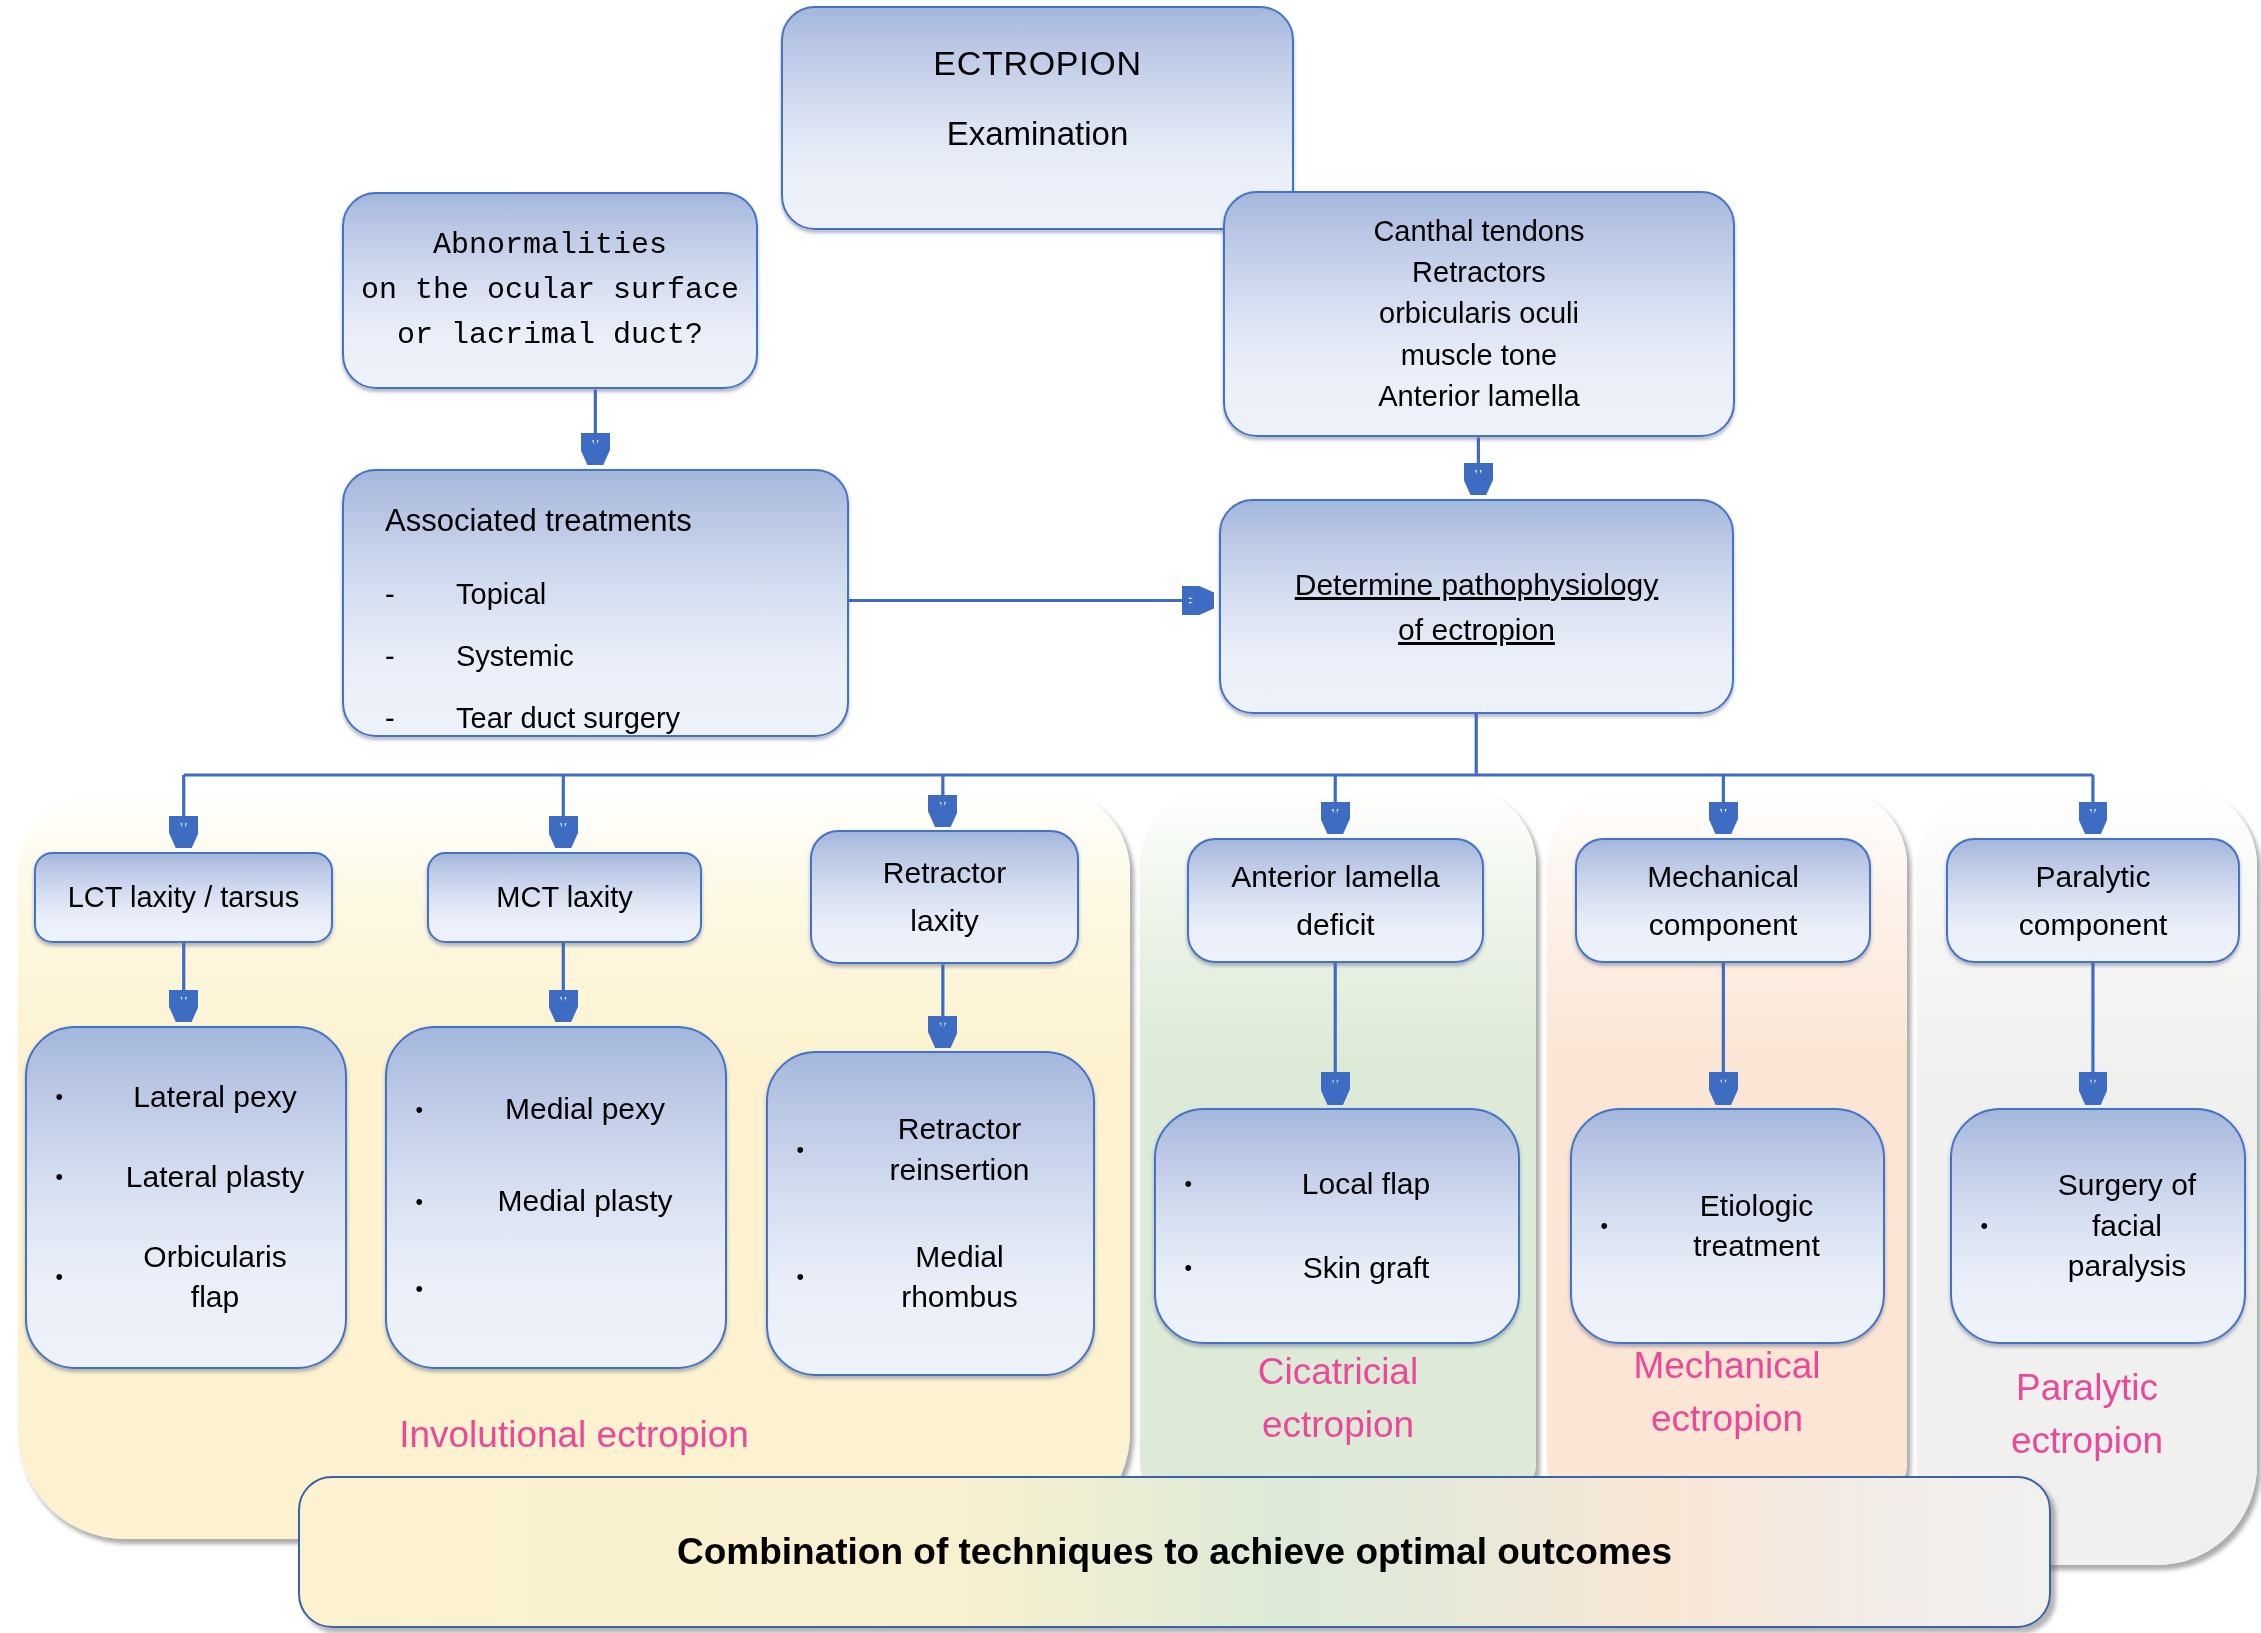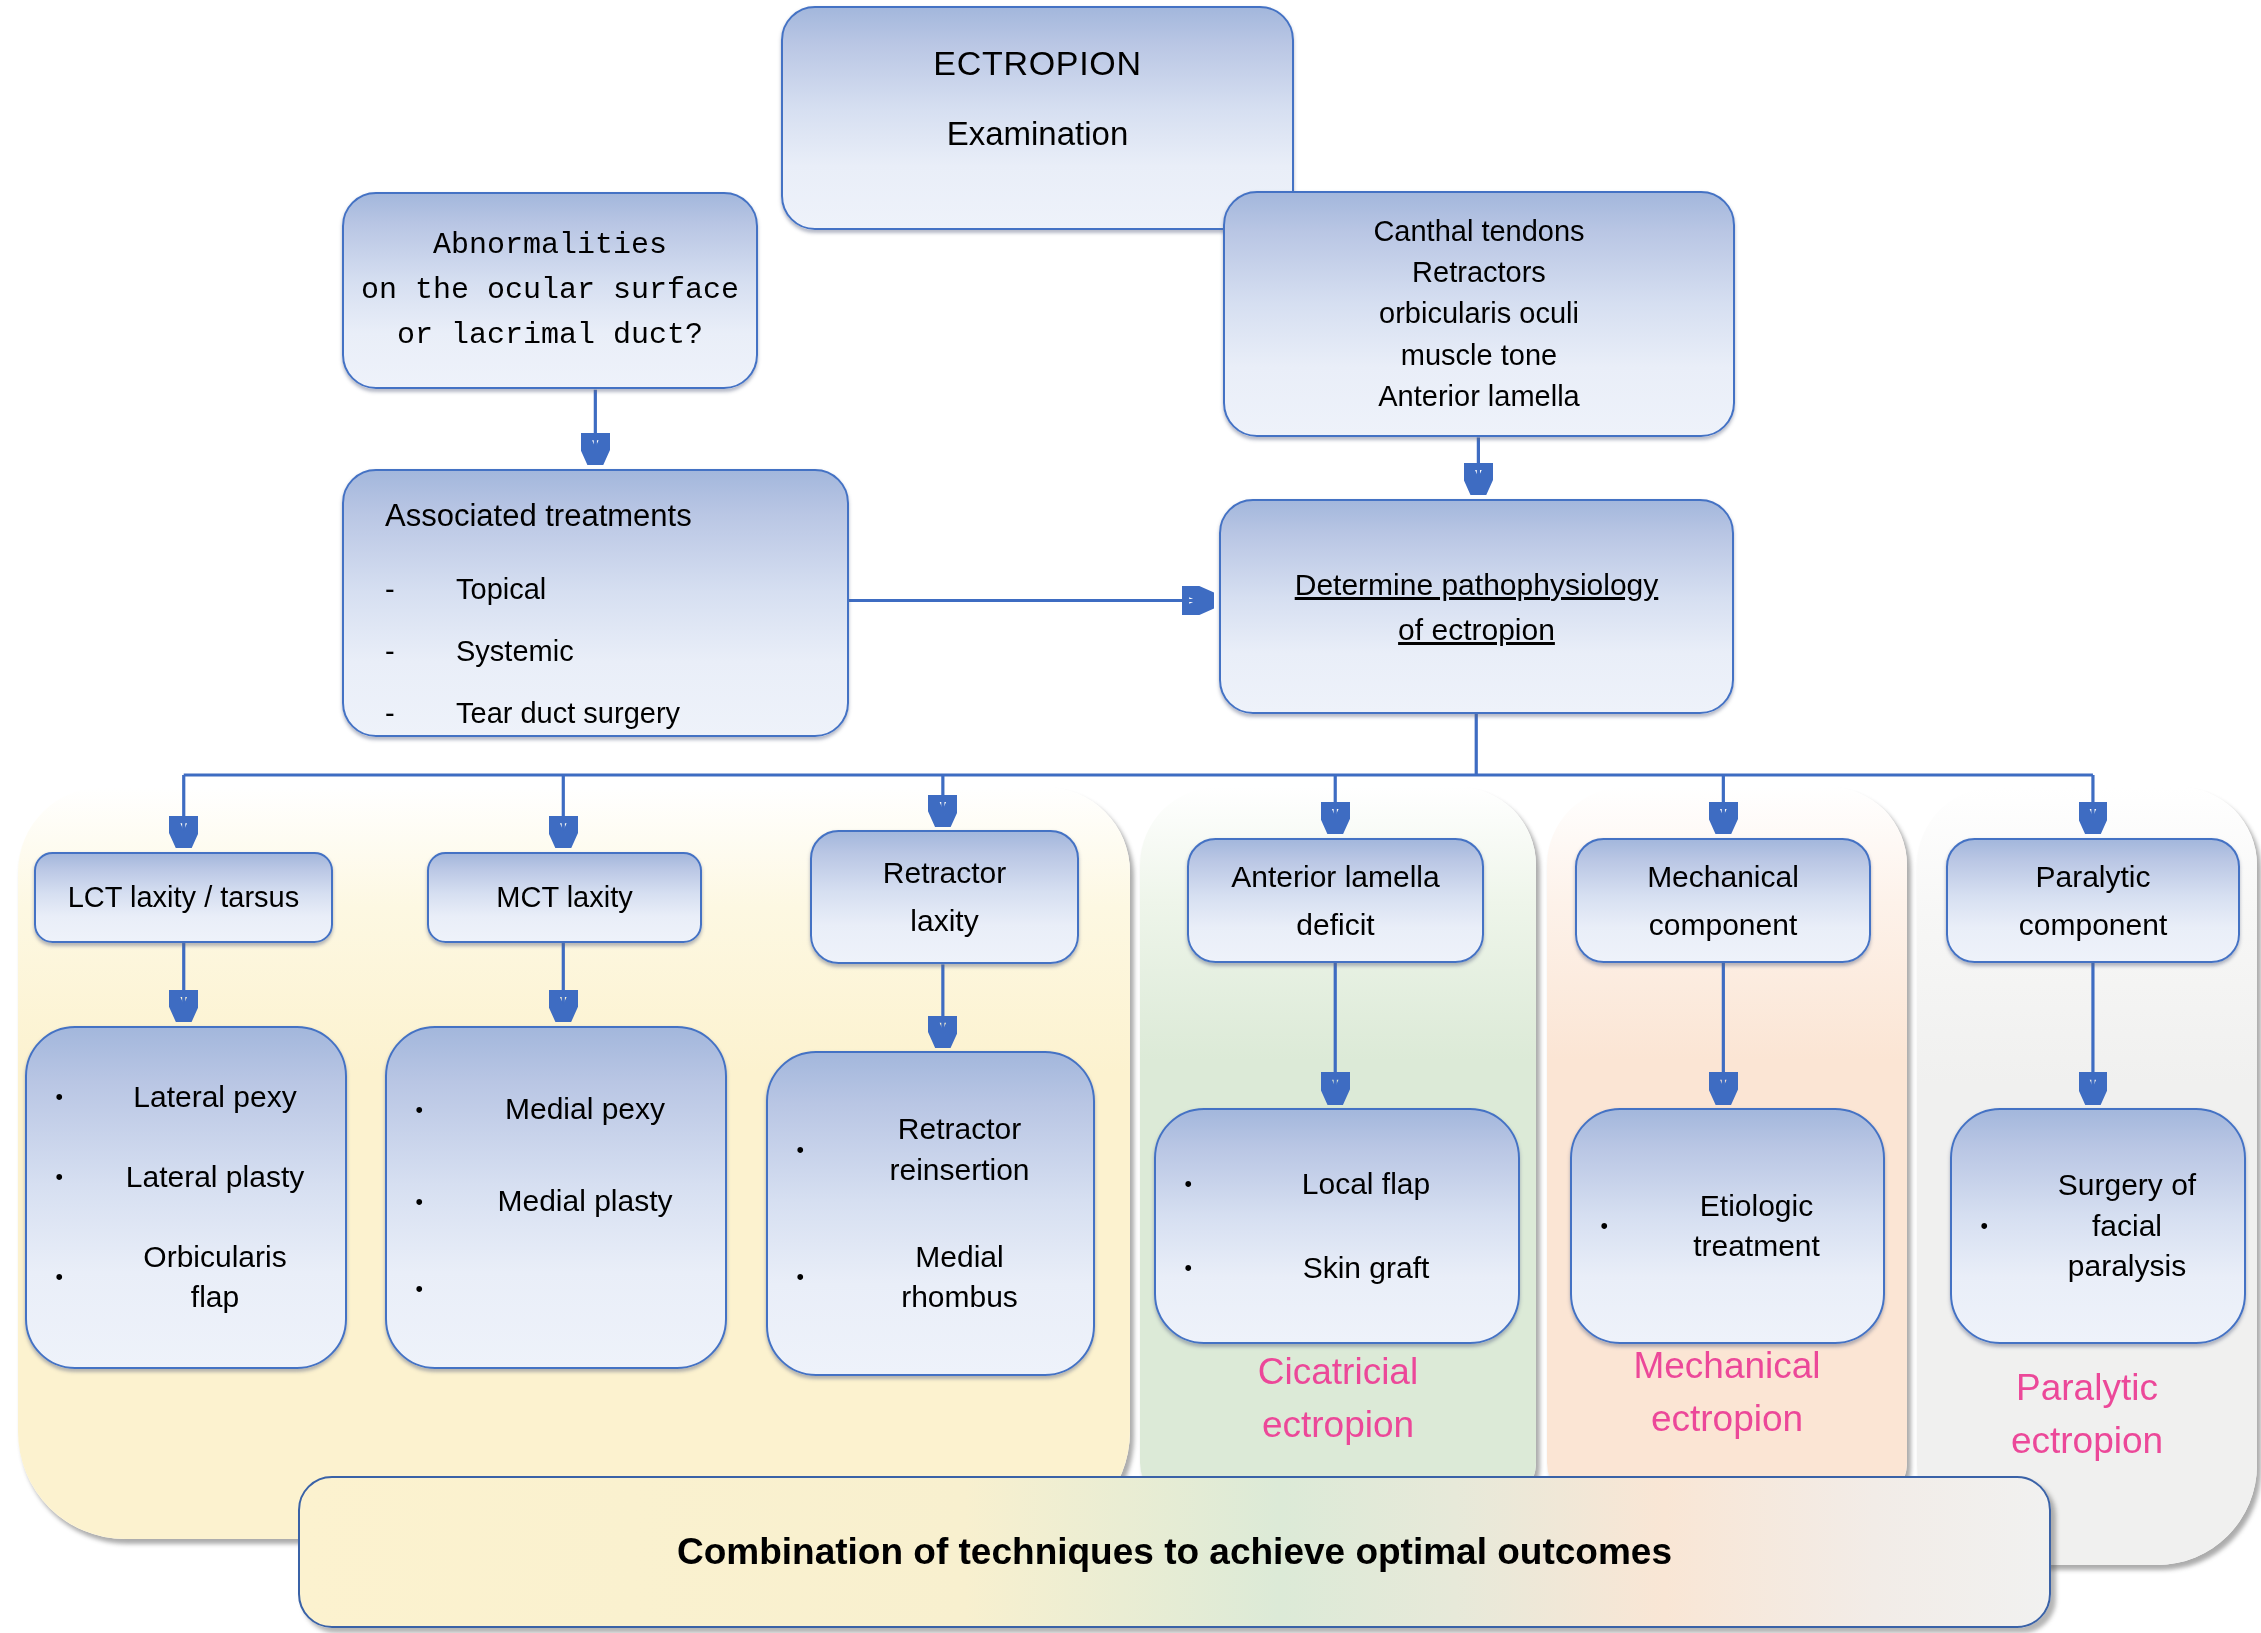--- a/index.html
+++ b/index.html
@@ -57,41 +57,42 @@
   }
   .node.r-head{border-radius:34px;}
   .node.r-small{border-radius:18.5px;font-size:29px;}
   .node.r-mid{border-radius:28.5px;line-height:1.6;}
   .node.r-big{border-radius:50px;}
   .node-ectropion{justify-content:flex-start;padding-top:30px;gap:20px;}
   .node-ectropion .t1{font-size:34px;letter-spacing:0.7px;}
   .node-ectropion .t2{font-size:33px;}
   .node-canthal{line-height:1.42;font-size:29px;}
   
-  .node-assoc{align-items:stretch;justify-content:flex-end;text-align:left;padding:27px 14.2px 0 41px;}
+  .node-assoc{align-items:stretch;justify-content:space-between;text-align:left;padding:27px 14.2px 0 41px;}
   .node-assoc .title{font-size:31px;}
   .dash-list{list-style:none;margin:28.5px 0 0 0;padding:0;display:flex;flex-direction:column;gap:18.5px;}
   .dash-list li{display:flex;align-items:center;font-size:29px;}
   .dash-list .mk{width:71px;flex:none;}
   
   .blist{list-style:none;margin:0;padding:10px 18.5px;display:flex;flex-direction:column;justify-content:space-evenly;height:100%;width:100%;box-sizing:border-box;}
   .blist li{display:flex;align-items:center;}
   .blist .mk{width:48px;flex:none;font-size:21.4px;text-align:left;padding-left:10px;}
   .blist .tx{flex:1;text-align:center;font-size:30px;line-height:1.35;white-space:pre-line;}
 </style>
 </head>
 <body>
 
 <div class="canvas">
 
   <div class="col col-involutional" style="left:18px;top:787px;width:1112px;height:752px;"></div>
   <div class="col col-cicatricial" style="left:1140px;top:787px;width:396px;height:719px;"></div>
   <div class="col col-mechanical" style="left:1547px;top:787px;width:360px;height:719px;"></div>
   <div class="col col-paralytic" style="left:1917px;top:787px;width:340px;height:778px;"></div>
 
+  <div class="col-label" style="left:18px;top:1409px;width:1112px;">Involutional ectropion</div>
   <div class="col-label" style="left:1140px;top:1346px;width:396px;">Cicatricial
 ectropion</div>
   <div class="col-label" style="left:1547px;top:1340px;width:360px;">Mechanical
 ectropion</div>
   <div class="col-label" style="left:1917px;top:1362px;width:340px;">Paralytic
 ectropion</div>
 
   <div class="bar" style="left:298px;top:1476px;width:1753px;height:152px;font-weight:bold;">
     <span>Combination of techniques to achieve optimal outcomes</span>
   </div>

